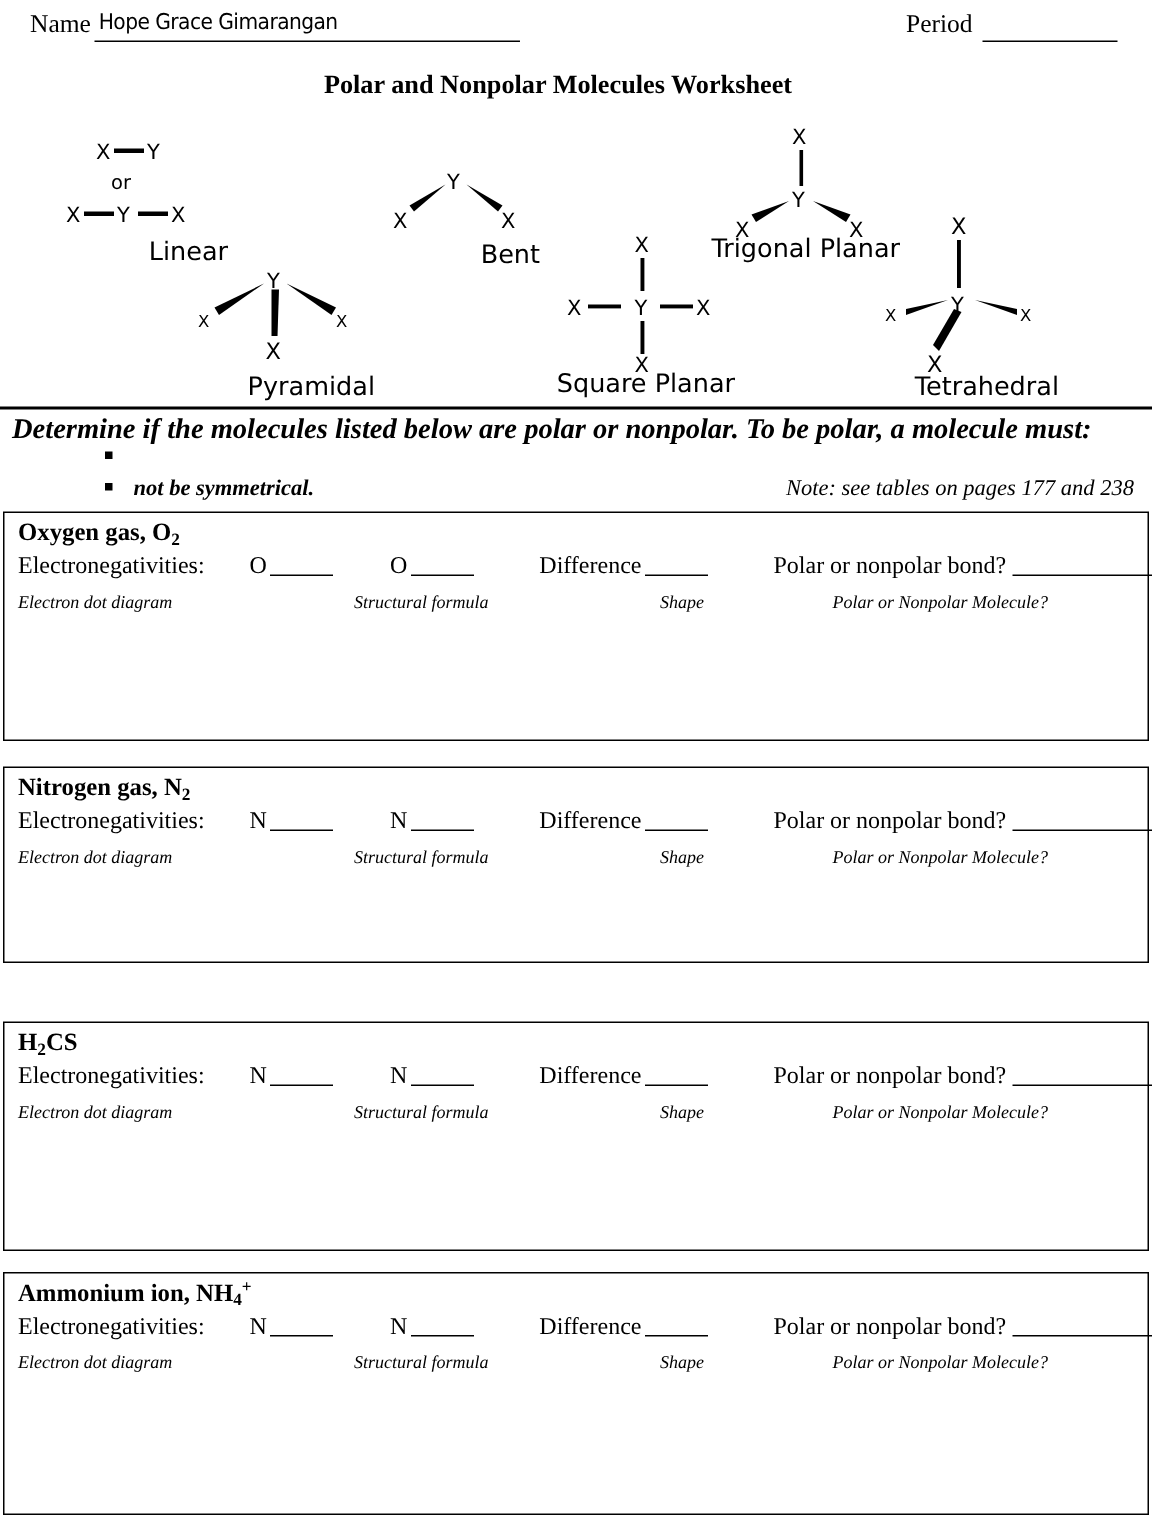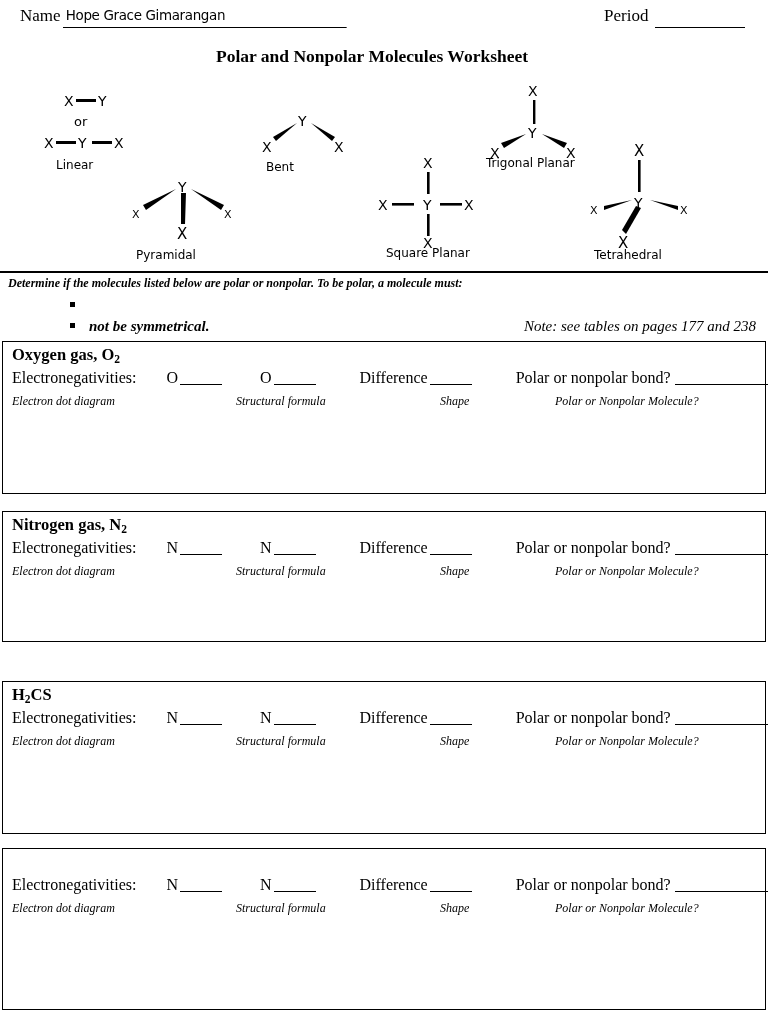--- a/index.html
+++ b/index.html
@@ -83,42 +83,42 @@
     border-bottom: 2.5px solid #000;
     box-sizing: border-box;
   }
   .shape {
     position: absolute;
     font-family: "DejaVu Sans", sans-serif;
     font-size: 13px;
   }
   .shape-label {
     position: absolute;
-    left: 16px;
+    left: 0;
     width: 100%;
-    text-align: left;
+    text-align: right;
     font-family: "DejaVu Sans", sans-serif;
-    font-size: 12px;
+    font-size: 17px;
     white-space: nowrap;
   }
   .shape svg { display: block; }
 
   
   .instructions {
     position: absolute;
     top: 276px;
     left: 0;
     width: 768px;
     height: 62px;
   }
   .instr-main {
     position: absolute;
     left: 8px;
     top: 0;
-    font-size: 12px;
+    font-size: 19px;
     font-weight: bold;
     font-style: italic;
   }
   .instr-bullet {
     position: absolute;
     left: 70px;
     font-size: 15px;
     font-weight: bold;
     font-style: italic;
   }
@@ -363,20 +363,23 @@
   </div>
   <div class="cols-row">
     <span class="col-edd">Electron dot diagram</span>
     <span class="col-sf">Structural formula</span>
     <span class="col-shape">Shape</span>
     <span class="col-pnm">Polar or Nonpolar Molecule?</span>
   </div>
 </div>
 
 <div class="mol-box" style="top:848px; height:162px;">
+  <div class="mol-title">
+    <span>Ammonium ion, NH</span><sub>4</sub><sup>+</sup>
+  </div>
   <div class="en-row">
     <span>Electronegativities:</span>
     <span class="en-gap1"></span><span>N</span><span class="blank-s"></span>
     <span class="en-gap2"></span><span>N</span><span class="blank-s"></span>
     <span class="en-gap3"></span><span>Difference</span><span class="blank-s"></span>
     <span class="en-gap3"></span><span>Polar or nonpolar bond?</span><span class="blank-l"></span>
   </div>
   <div class="cols-row">
     <span class="col-edd">Electron dot diagram</span>
     <span class="col-sf">Structural formula</span>

